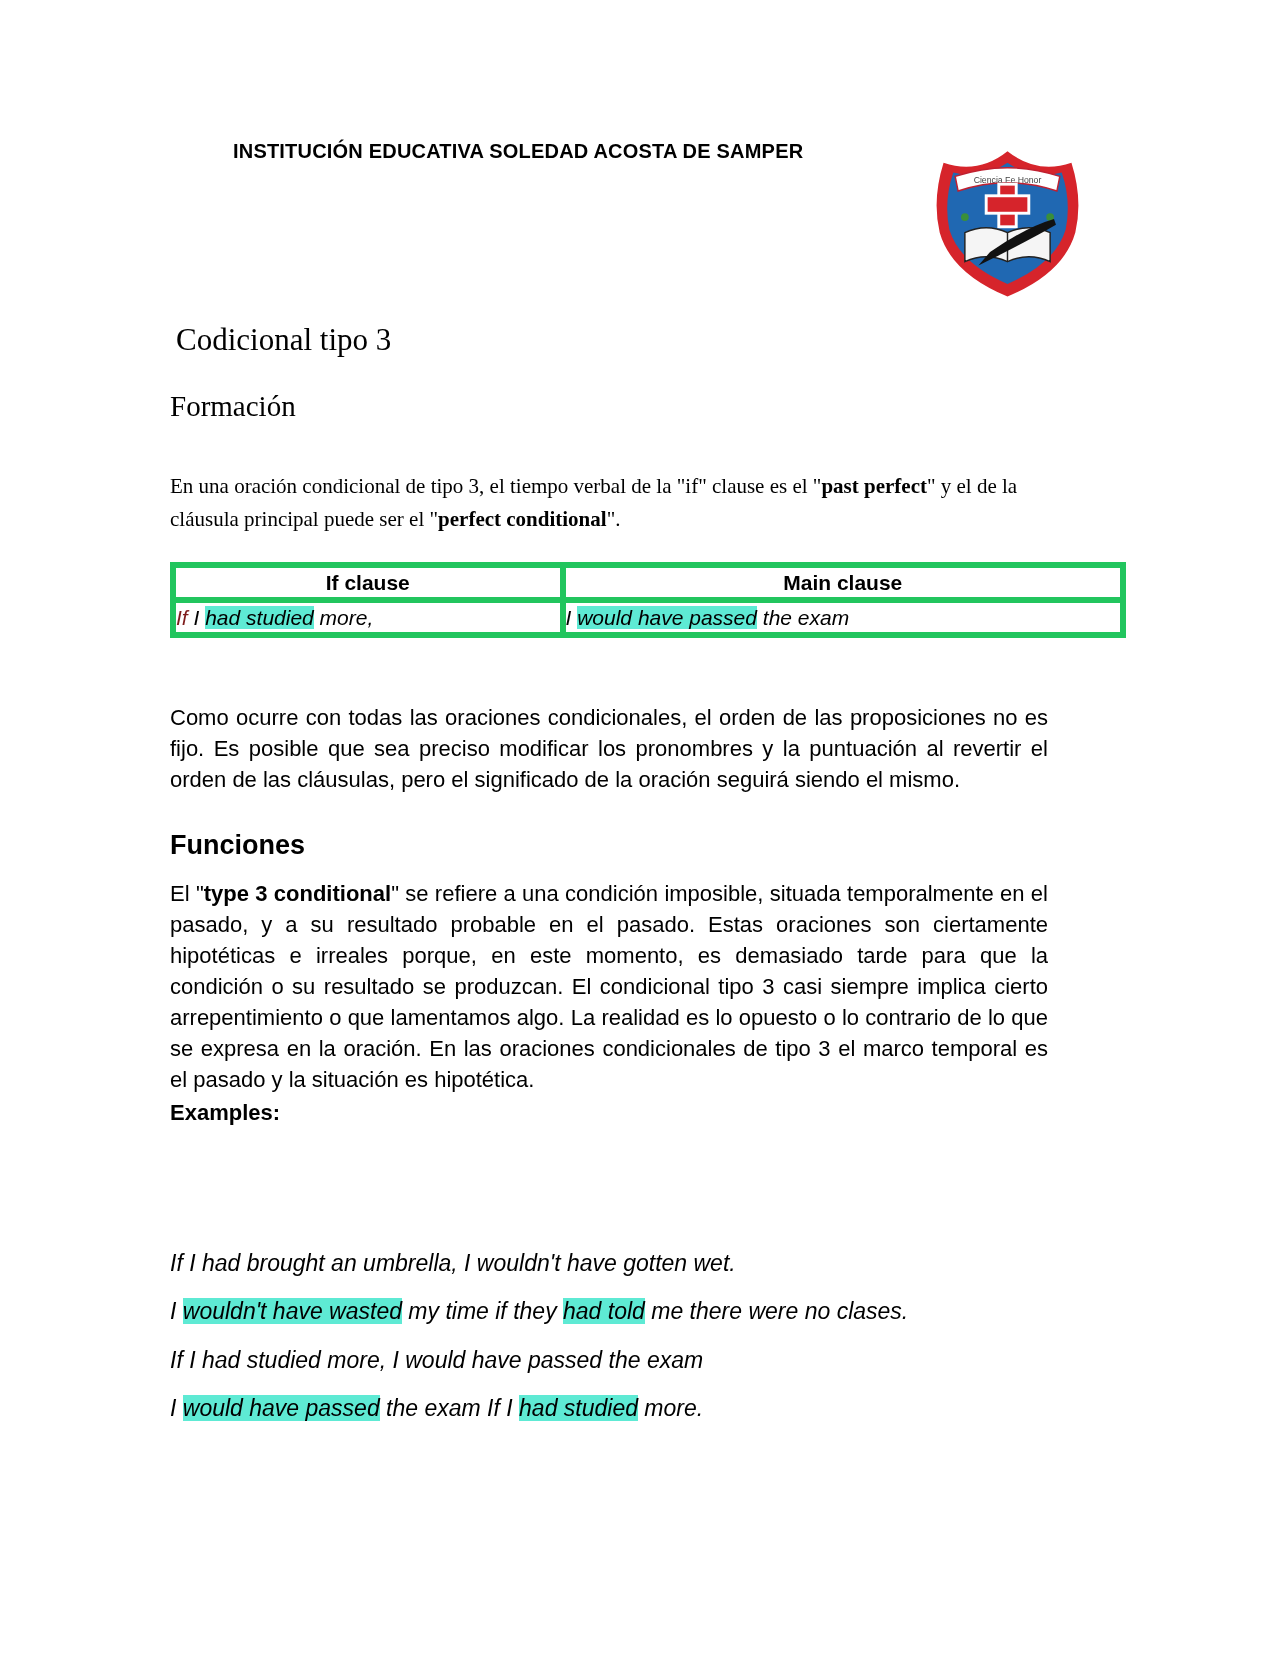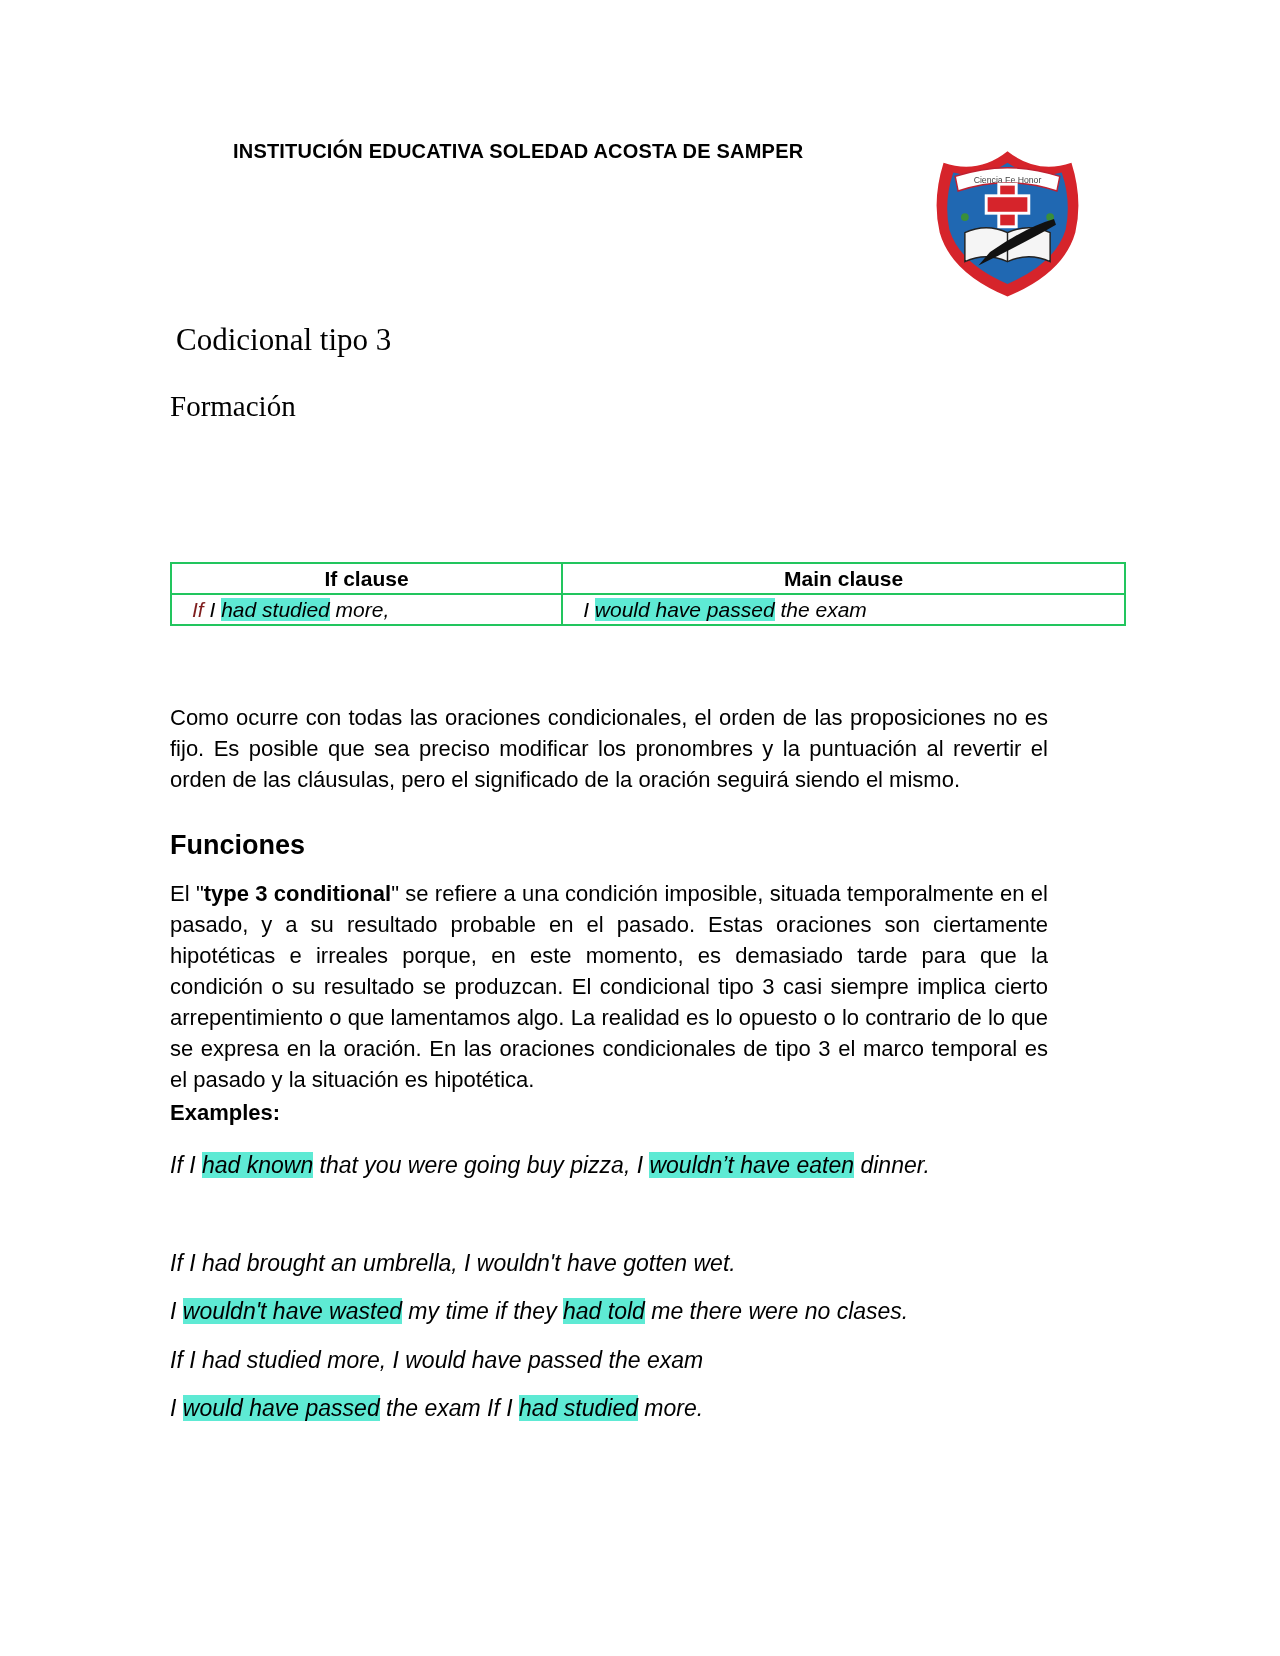--- a/index.html
+++ b/index.html
@@ -31,21 +31,21 @@
   }
   .intro-par {
     position: absolute; left: 170px; top: 470px; width: 890px; margin: 0;
     font-family: "Liberation Serif", serif; font-size: 21px; line-height: 33px;
   }
   .cond-table {
     position: absolute; left: 170px; top: 562px; width: 956px;
     border-collapse: collapse; table-layout: fixed;
   }
   .cond-table td, .cond-table th {
-    border: 2px solid #22c55e; padding: 2px 20px; font-size: 21px; line-height: 25px;
+    border: 6px solid #22c55e; padding: 2px 0; font-size: 21px; line-height: 25px;
     text-align: left; vertical-align: middle;
   }
   .cond-table .col-if { width: 41%; }
   .cond-table th { text-align: center; font-weight: bold; }
   .row-formula td { font-weight: bold; }
   .row-example td { font-style: italic; }
   .body-par {
     position: absolute; left: 170px; width: 878px; margin: 0;
     font-size: 22px; line-height: 31px; text-align: justify;
   }
@@ -97,20 +97,21 @@
       <line x1="80" y1="98" x2="80" y2="128" stroke="#222222" stroke-width="1.5"></line>
       <path d="M128 84 Q100 92 62 118 L50 132 L66 124 Q106 104 130 90 Z" fill="#111111"></path>
     </svg>
   </div>
 
 
   <h2 class="doc-title">Codicional tipo 3</h2>
 
   <h3 class="formacion-heading">Formación</h3>
 
+  <p class="intro-par"><span>En una oración condicional de tipo 3, el tiempo verbal de la "if" clause es el "</span><span class="b">past perfect</span><span>" y el de la cláusula principal puede ser el "</span><span class="b">perfect conditional</span><span>".</span></p>
 
   <table class="cond-table">
     <colgroup>
         <col class="col-if">
         <col>
       </colgroup>
     <tbody>
       <tr>
         <th>If clause</th>
         <th>Main clause</th>
@@ -123,19 +124,18 @@
   </table>
 
   <p class="body-par order-par">Como ocurre con todas las oraciones condicionales, el orden de las proposiciones no es fijo. Es posible que sea preciso modificar los pronombres y la puntuación al revertir el orden de las cláusulas, pero el significado de la oración seguirá siendo el mismo.</p>
 
   <h3 class="funciones-heading">Funciones</h3>
 
   <p class="body-par funciones-par"><span>El "</span><span class="b">type 3 conditional</span><span>" se refiere a una condición imposible, situada temporalmente en el pasado, y a su resultado probable en el pasado. Estas oraciones son ciertamente hipotéticas e irreales porque, en este momento, es demasiado tarde para que la condición o su resultado se produzcan. El condicional tipo 3 casi siempre implica cierto arrepentimiento o que lamentamos algo. La realidad es lo opuesto o lo contrario de lo que se expresa en la oración. En las oraciones condicionales de tipo 3 el marco temporal es el pasado y la situación es hipotética.</span></p>
 
   <p class="examples-label">Examples:</p>
 
-  <p class="example ex-1"><span>If I </span><span class="hl">had known</span><span> that you were going buy pizza, I </span><span class="hl">wouldn’t have eaten</span><span> dinner.</span></p>
   <p class="example ex-3"><span>If I had brought an umbrella, I wouldn't have gotten wet.</span></p>
   <p class="example ex-4"><span>I </span><span class="hl">wouldn't have wasted</span><span> my time if they </span><span class="hl">had told</span><span> me there were no clases.</span></p>
   <p class="example ex-5"><span>If I had studied more, I would have passed the exam</span></p>
   <p class="example ex-6"><span>I </span><span class="hl">would have passed</span><span> the exam If I </span><span class="hl">had studied</span><span> more.</span></p>
 
 </div>
 
 </body></html>

